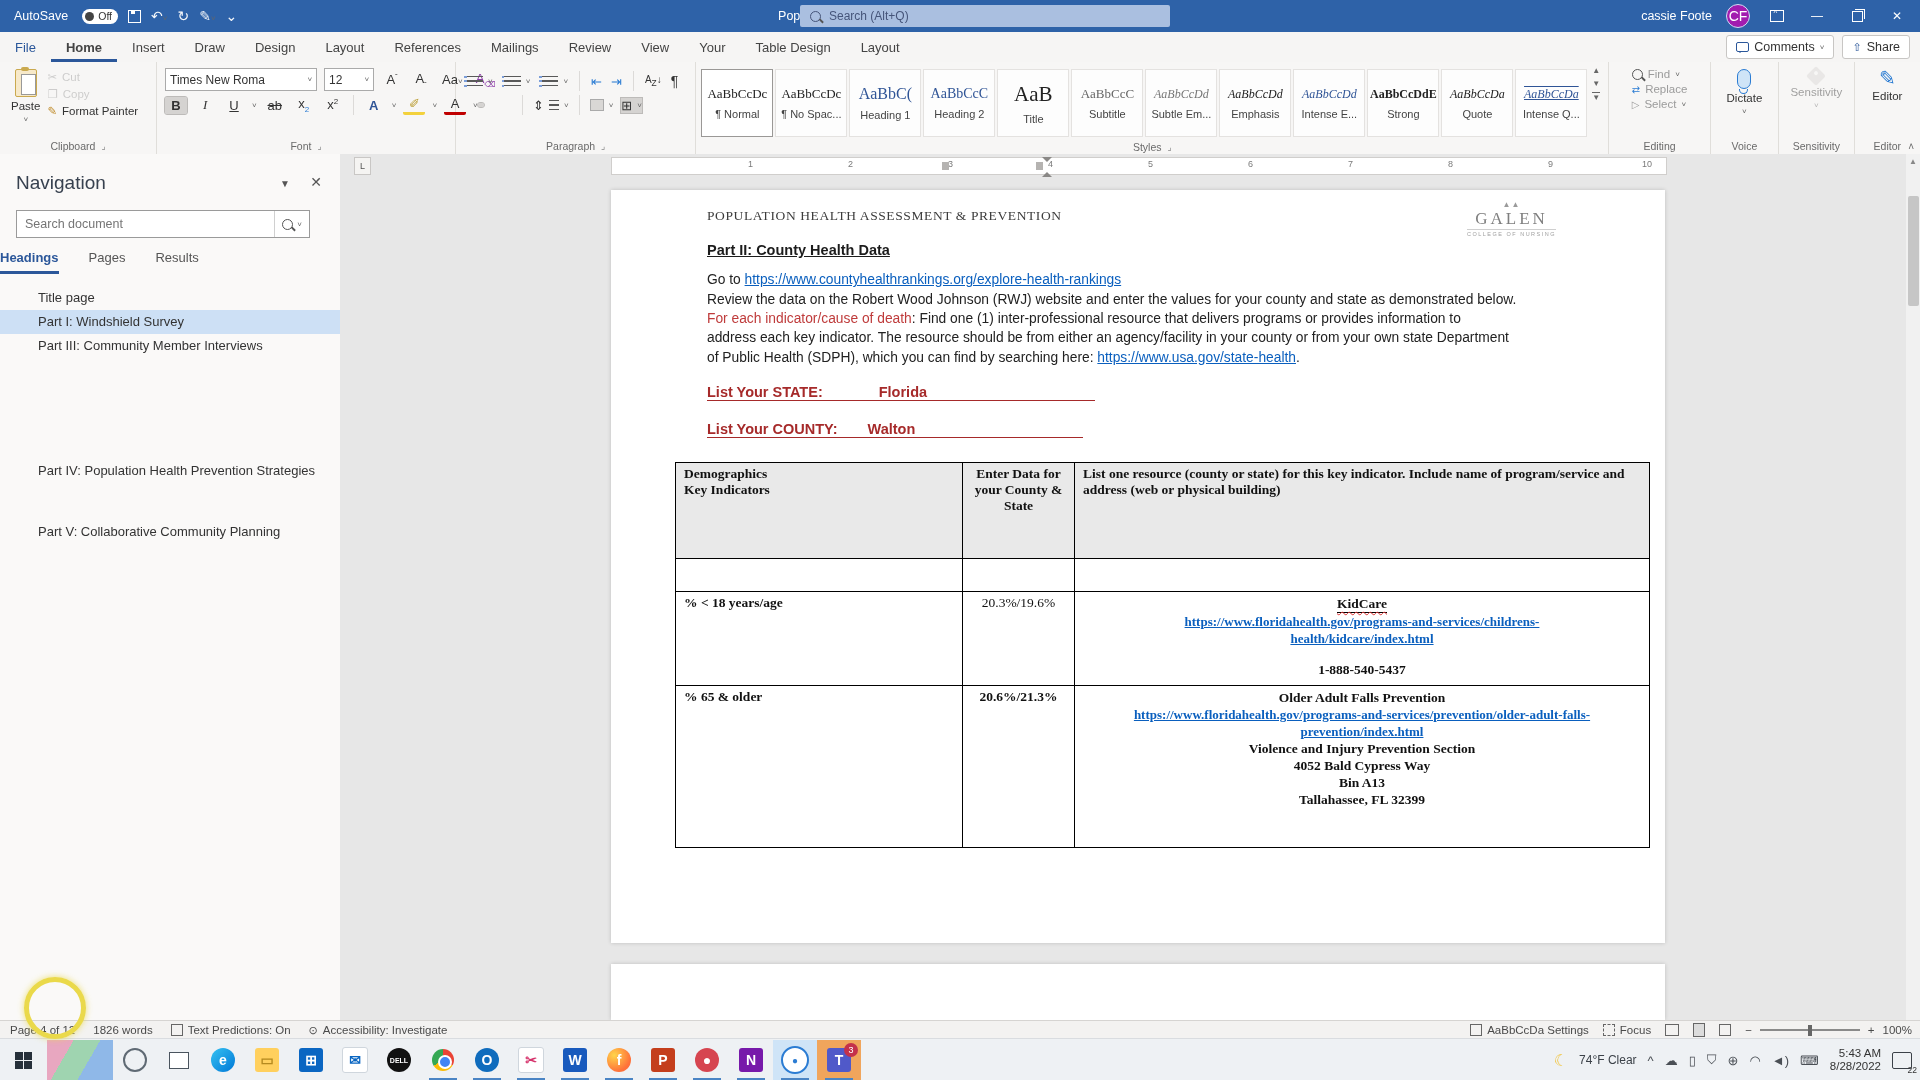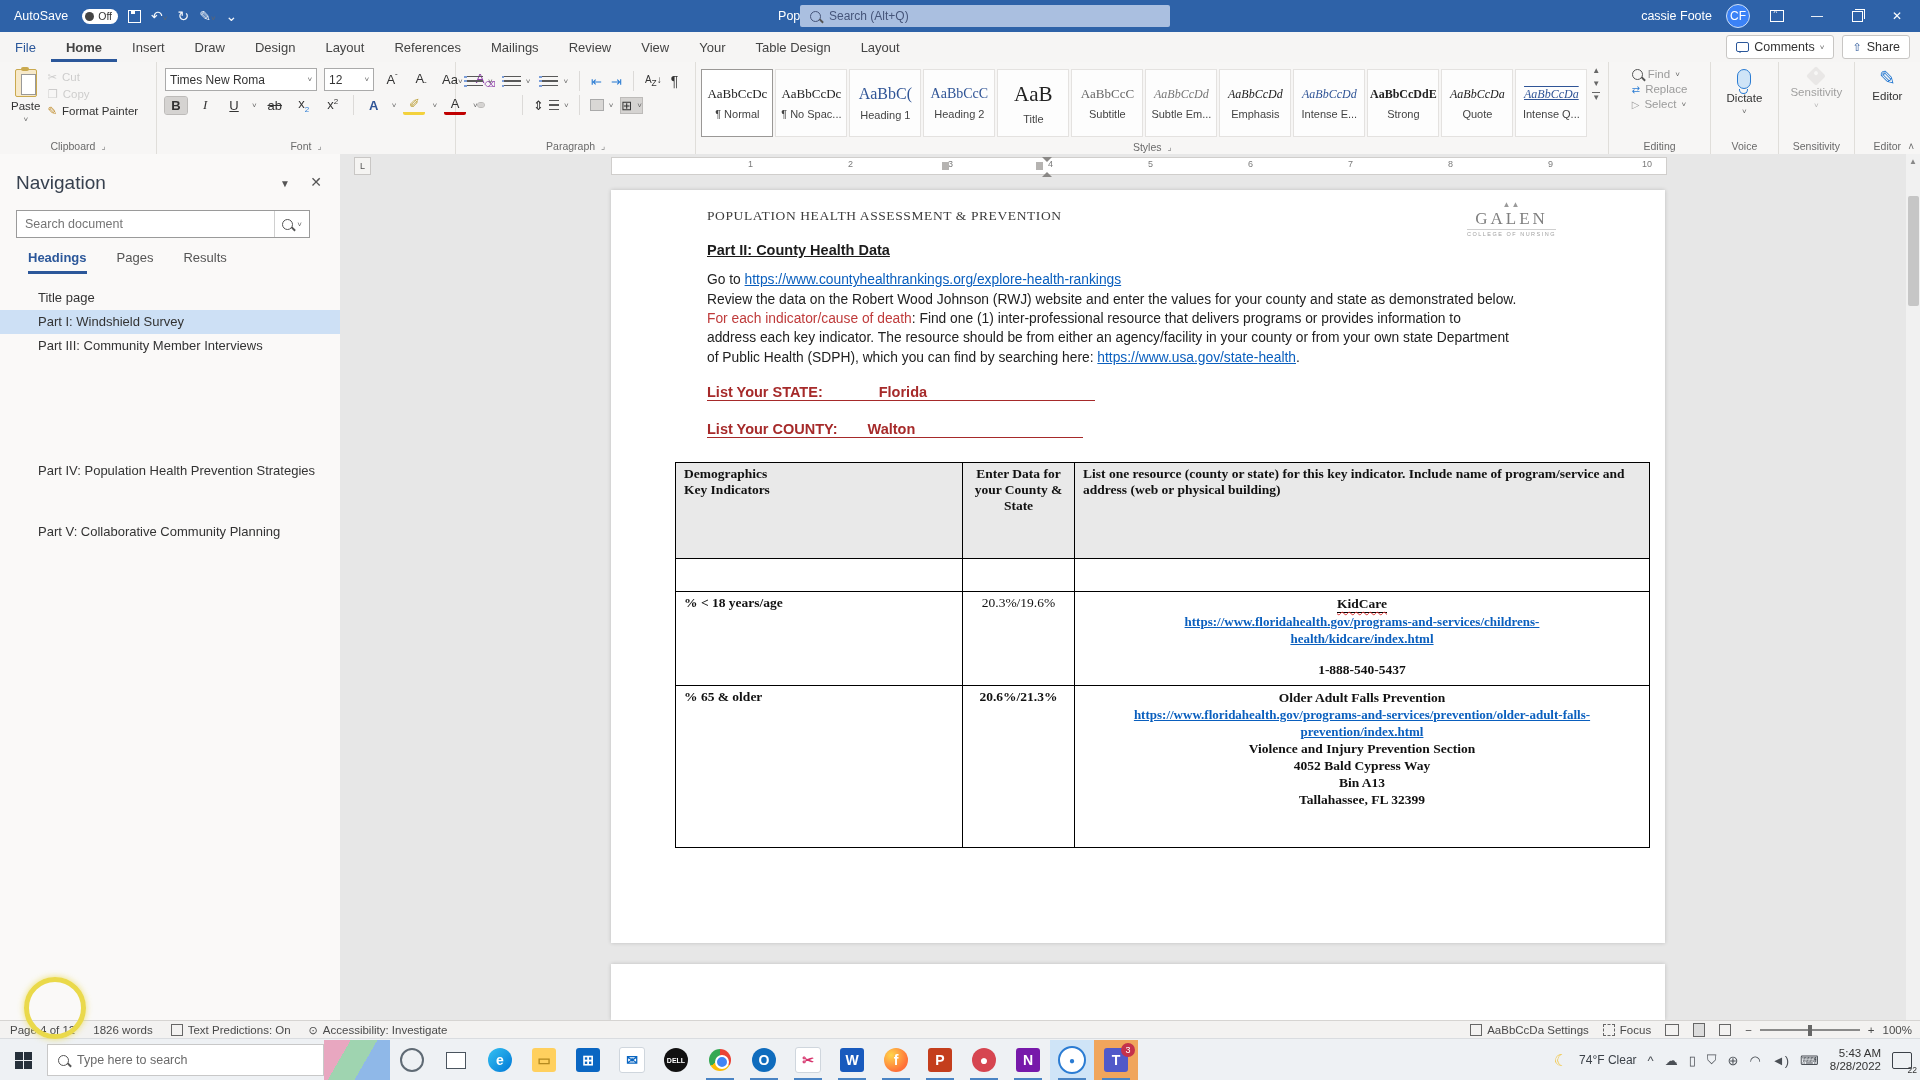--- a/index.html
+++ b/index.html
@@ -12,21 +12,21 @@
   .pill{background:#fff;border-radius:8px;height:15px;display:flex;align-items:center;padding:0 6px 0 3px;gap:4px;color:#333;font-size:10.5px;}
   .pill .dot{width:9px;height:9px;border-radius:50%;background:#444;}
   .qa .g{font-size:14px;opacity:.95;cursor:default;}
   .ic-save{width:11px;height:11px;border:1.4px solid #fff;position:relative;}
   .ic-save:before{content:"";position:absolute;top:0;left:2px;width:4px;height:3px;background:#fff;}
   #doc-title{position:absolute;left:0;right:0;top:0;height:32px;display:flex;align-items:center;justify-content:center;pointer-events:none;}
   #doc-title span{pointer-events:auto;}
   #tb-search{position:absolute;left:800px;top:5px;width:360px;height:22px;background:#aabfe0;border-radius:2px;
     display:flex;align-items:center;gap:8px;padding-left:10px;color:#46557a;font-size:12px;}
   .tb-right{position:absolute;right:0;top:0;height:32px;display:flex;align-items:center;gap:14px;padding-right:10px;}
-  .avatar{width:22px;height:22px;border-radius:50%;background:#3b82f6;border:1px solid #cfe0f5;display:flex;align-items:center;justify-content:center;font-size:12px;}
+  .avatar{width:22px;height:22px;border-radius:50%;background:#a21caf;border:1px solid #cfe0f5;display:flex;align-items:center;justify-content:center;font-size:14px;}
   .winbtn{width:26px;height:22px;display:flex;align-items:center;justify-content:center;font-size:12px;}
   .ic-restore{width:9px;height:9px;border:1px solid #fff;position:relative;}
   .ic-restore:before{content:"";position:absolute;top:-3px;left:2px;width:9px;height:9px;border:1px solid #fff;border-bottom:none;border-left:none;}
   .ic-ribopt{width:12px;height:10px;border:1px solid #fff;position:relative;}
   .ic-ribopt:before{content:"^";position:absolute;top:-3px;left:2.5px;font-size:8px;}
   
   #tabsrow{position:absolute;top:32px;left:0;width:1920px;height:30px;background:#f6f5f4;border-bottom:1px solid #e3e1df;
     display:flex;align-items:center;font-size:13px;color:#444;}
   .rtab{padding:0 15px;height:30px;display:flex;align-items:center;}
   .rtab.active{font-weight:bold;box-shadow:inset 0 -3px 0 #2b579a;}
@@ -78,21 +78,21 @@
   .ic-search{width:9px;height:9px;border:1.5px solid #555;border-radius:50%;position:relative;display:inline-block;}
   .ic-search:after{content:"";position:absolute;left:8px;top:8px;width:5px;height:1.5px;background:#555;transform:rotate(45deg);}
   #ribbon-collapse{position:absolute;right:6px;bottom:2px;font-size:10px;color:#666;}
   
   #navpane{position:absolute;top:154px;left:0;width:340px;height:866px;background:#faf9f8;border-right:1px solid #d4d2d0;}
   #nav-title{position:absolute;top:18px;left:16px;font-size:19px;color:#37414f;}
   #nav-chev{position:absolute;top:24px;right:50px;font-size:10px;color:#555;}
   #nav-close{position:absolute;top:20px;right:18px;font-size:14px;color:#555;}
   #nav-search{position:absolute;top:56px;left:16px;width:292px;height:26px;background:#fff;border:1px solid #9a9a9a;display:flex;align-items:center;}
   #nav-search input{border:none;outline:none;flex:1;font-size:12.5px;padding:0 8px;color:#333;font-family:"Liberation Sans",sans-serif;background:transparent;}
-  .nav-tabs{position:absolute;top:96px;left:28px;display:flex;gap:30px;font-size:13px;color:#555;}
+  .nav-tabs{position:absolute;top:96px;left:0;display:flex;gap:30px;font-size:13px;color:#555;}
   .nav-tab{padding-bottom:6px;}
   .nav-tab.active{color:#2b579a;font-weight:bold;border-bottom:3px solid #2b579a;}
   #nav-items{position:absolute;top:132px;left:0;width:340px;font-size:13px;color:#333;}
   .nav-item{padding:4px 8px 4px 38px;line-height:16px;}
   .nav-item.sel{background:#cde0f5;}
   
   #docarea{position:absolute;top:154px;left:340px;width:1580px;height:866px;background:#e7e7e7;overflow:hidden;}
   #ruler{position:absolute;top:0;left:0;width:1580px;height:22px;background:#e7e7e7;}
   #ruler-strip{position:absolute;left:271px;top:3px;width:1054px;height:16px;background:#fff;border:1px solid #d0cecc;}
   .rnum{position:absolute;top:1px;font-size:9px;color:#7a7a7a;}
@@ -619,24 +619,20 @@
   </div>
 </div>
 
 <div id="taskbar">
   <span class="ic-start">
       <i></i>
       <i></i>
       <i></i>
       <i></i>
     </span>
-  <div id="tb-searchbox">
-    <span class="ic-search"></span>
-    <span>Type here to search</span>
-  </div>
   <div id="weatherart"></div>
   <span class="tbtn">
       <span class="cortana"></span>
     </span>
   <span class="tbtn">
       <span class="taskview"></span>
     </span>
   <span class="tbtn">
       <span class="tile circ" style="background:linear-gradient(135deg,#35c1f1,#0078d7);">e</span>
     </span>

